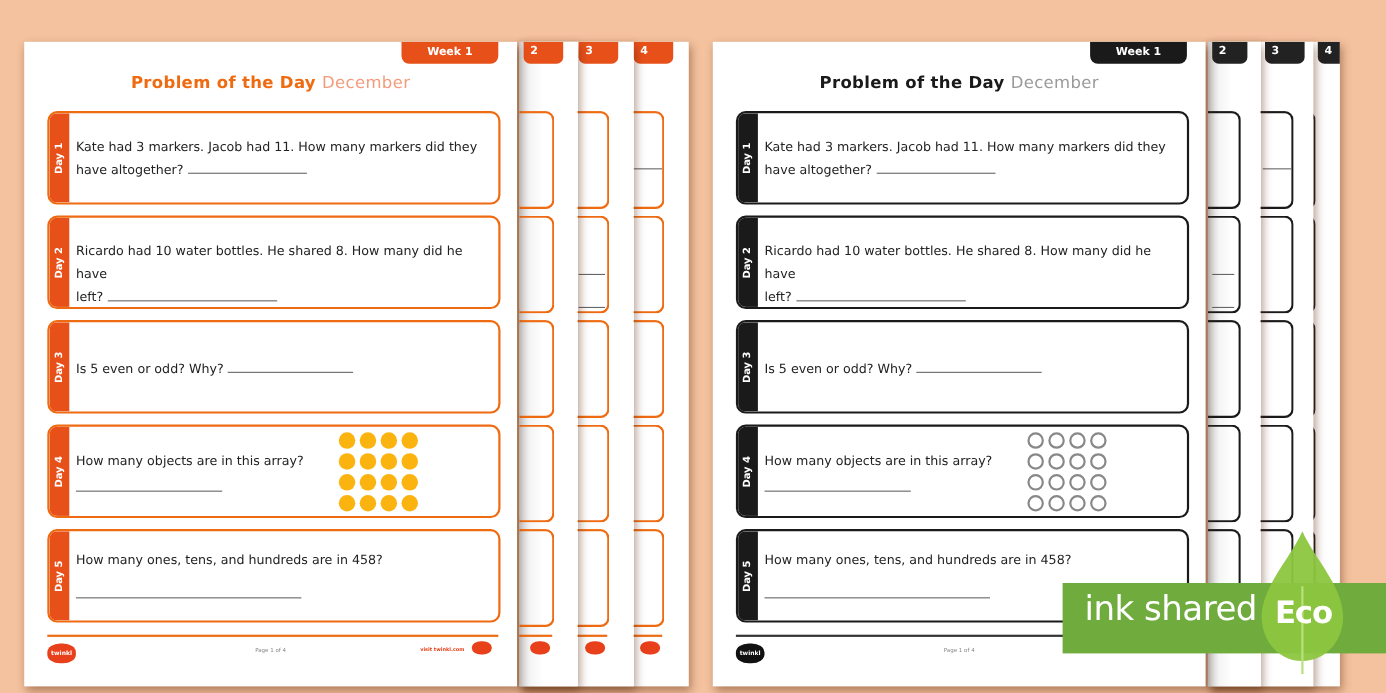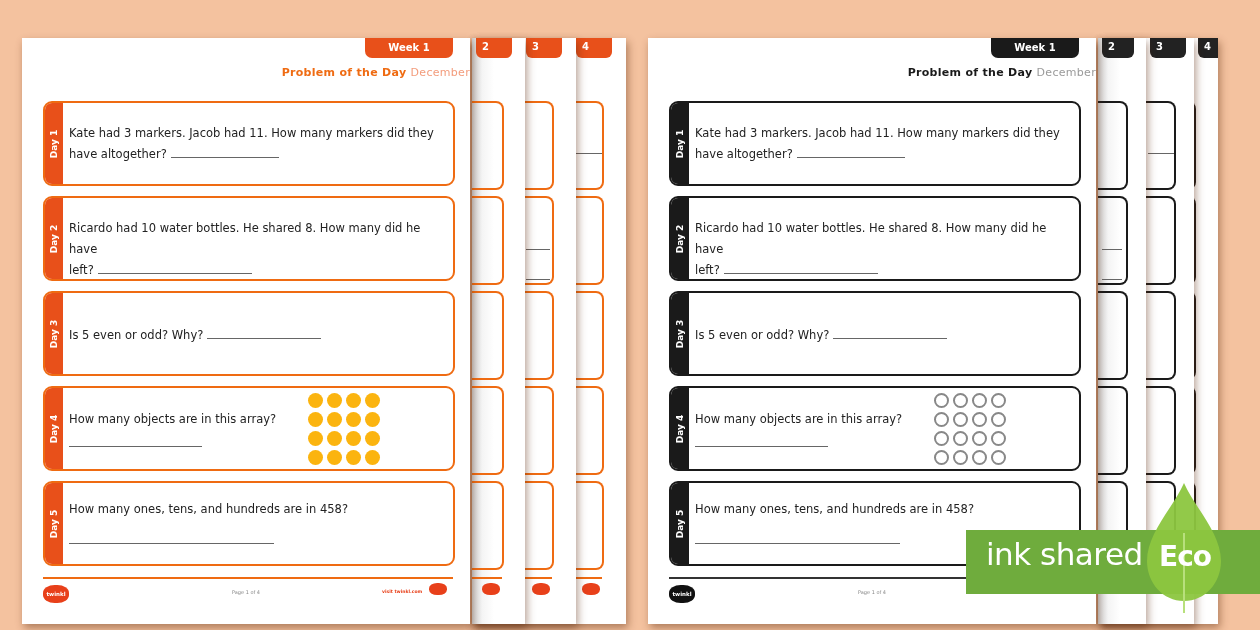--- a/index.html
+++ b/index.html
@@ -23,22 +23,22 @@
     position:absolute; height:85px; border:2px solid; border-left:none;
     border-radius:0 8px 8px 0;
   }
   .back-page .bp-line { position:absolute; height:1px; background:#666; }
   .front-page .week-tab {
     position:absolute; top:0; right:17px; width:88px; height:20px;
     border-radius:0 0 7px 7px; color:#fff; font-size:10px; font-weight:bold;
     text-align:center; line-height:20px;
   }
   .title {
-    position:absolute; top:28px; left:0; right:0; text-align:right;
-    font-size:11px; font-weight:bold; letter-spacing:0.3px;
+    position:absolute; top:28px; left:0; right:0; text-align:center;
+    font-size:15px; font-weight:bold; letter-spacing:0.3px;
   }
   .title .month { font-weight:normal; }
   .box {
     position:absolute; left:21px; width:408px; height:81px;
     border:2px solid; border-radius:9px; overflow:hidden; background:#fff;
   }
   .day-strip {
     position:absolute; left:0; top:0; bottom:0; width:18px;
     display:flex; align-items:center; justify-content:center;
   }

